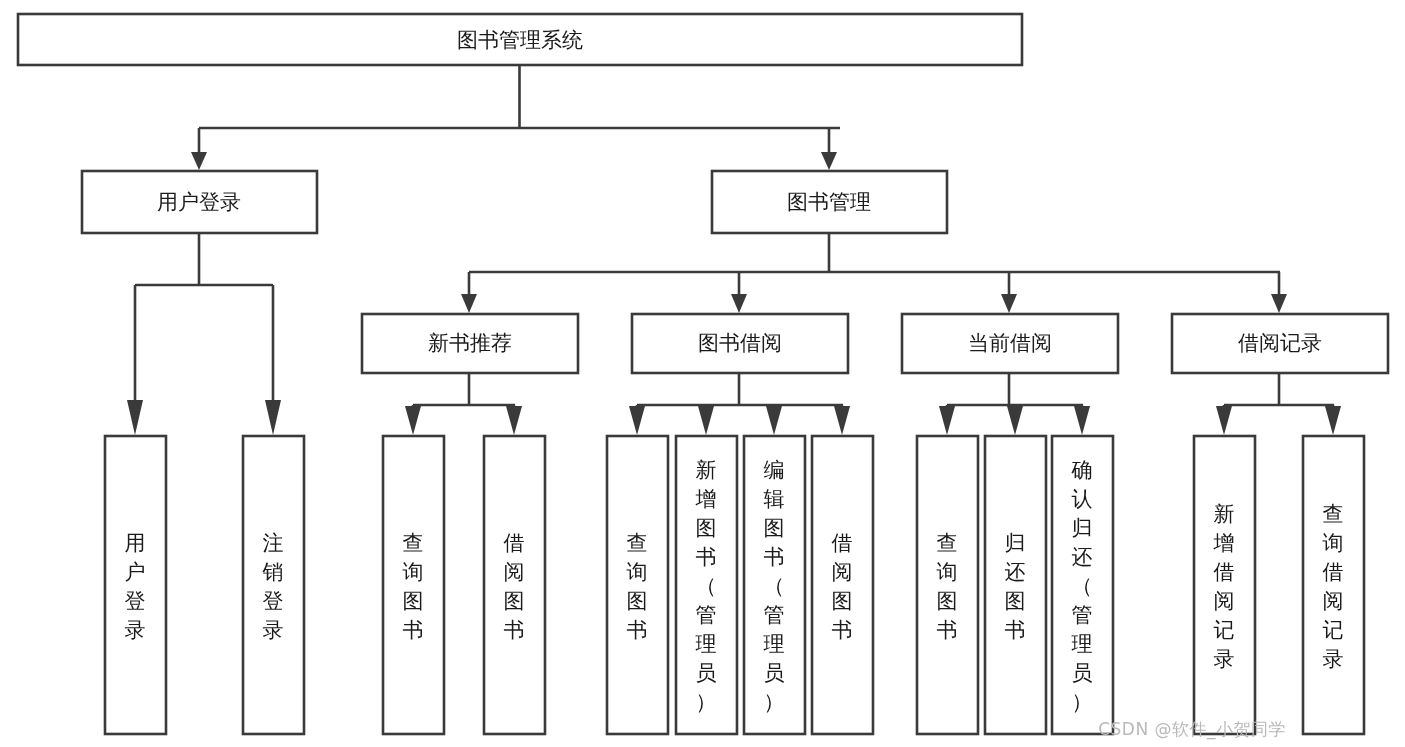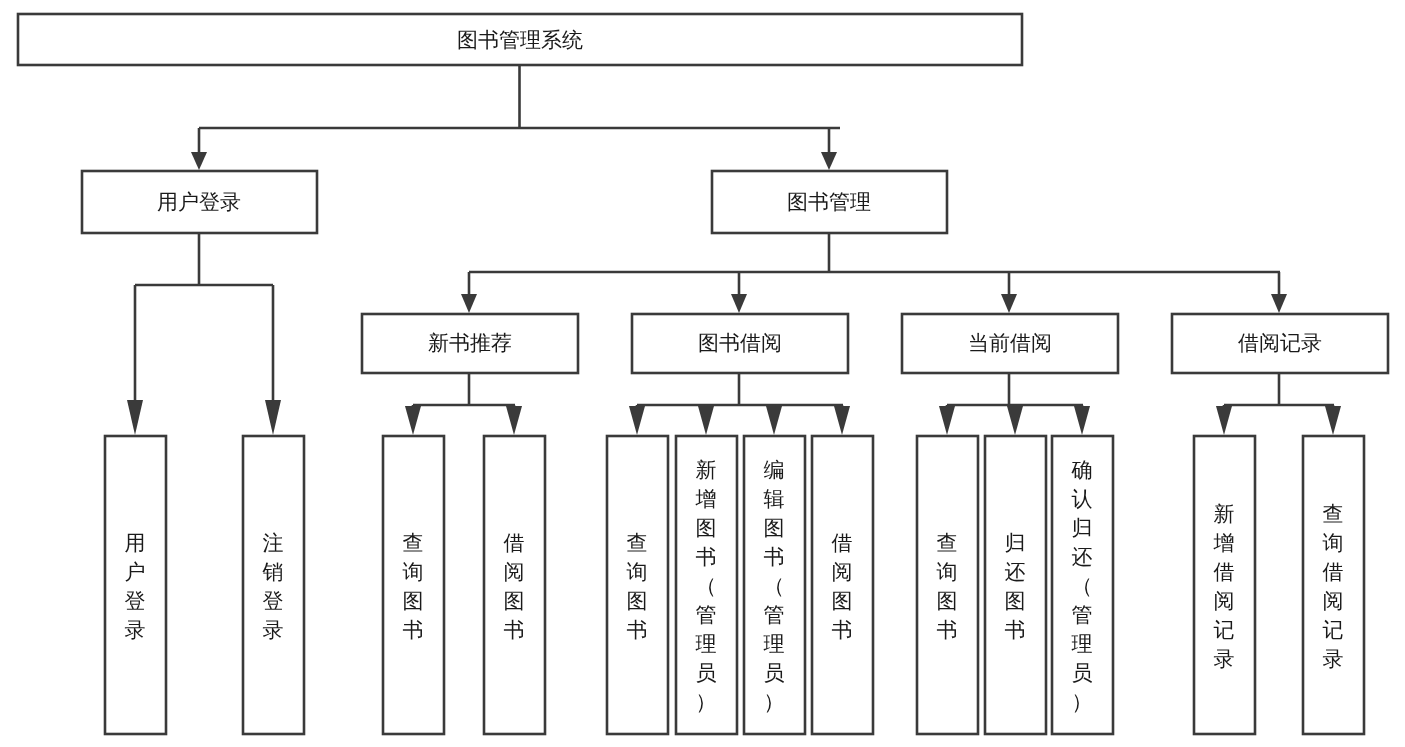--- a/index.html
+++ b/index.html
@@ -219,13 +219,14 @@
       <rect class="node-box" x="1194" y="436" width="61" height="298"></rect>
       <text class="node-label-v" x="1224" y="0"><tspan x="1224" y="520.6">新</tspan><tspan x="1224" y="549.6">增</tspan><tspan x="1224" y="578.6">借</tspan><tspan x="1224" y="607.6">阅</tspan><tspan x="1224" y="636.6">记</tspan><tspan x="1224" y="665.6">录</tspan></text>
     </g>
     <g>
       <rect class="node-box" x="1303" y="436" width="61" height="298"></rect>
       <text class="node-label-v" x="1333" y="0"><tspan x="1333" y="520.6">查</tspan><tspan x="1333" y="549.6">询</tspan><tspan x="1333" y="578.6">借</tspan><tspan x="1333" y="607.6">阅</tspan><tspan x="1333" y="636.6">记</tspan><tspan x="1333" y="665.6">录</tspan></text>
     </g>
 
   </svg>
 
+  <div class="watermark">CSDN @软件_小贺同学</div>
 </div>
 
 </body></html>

